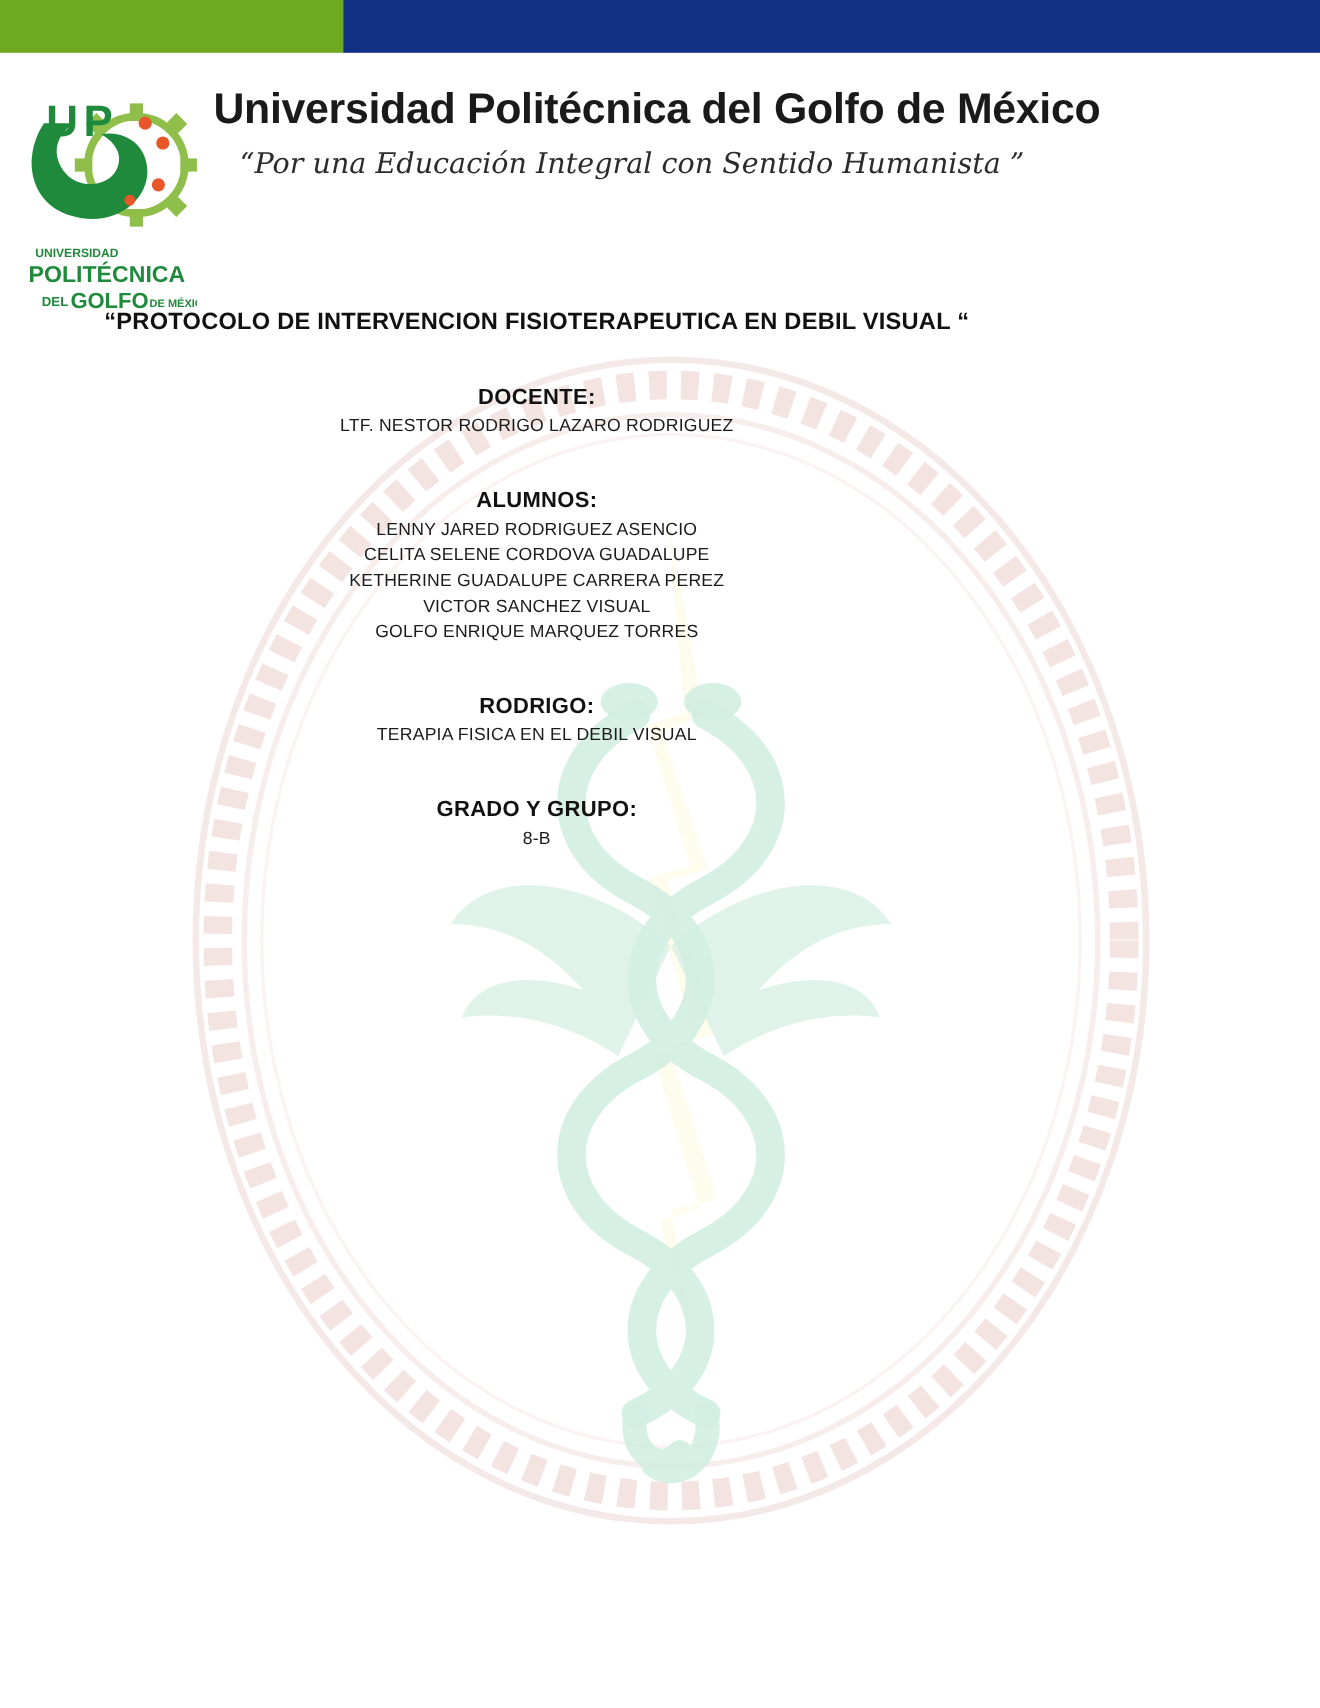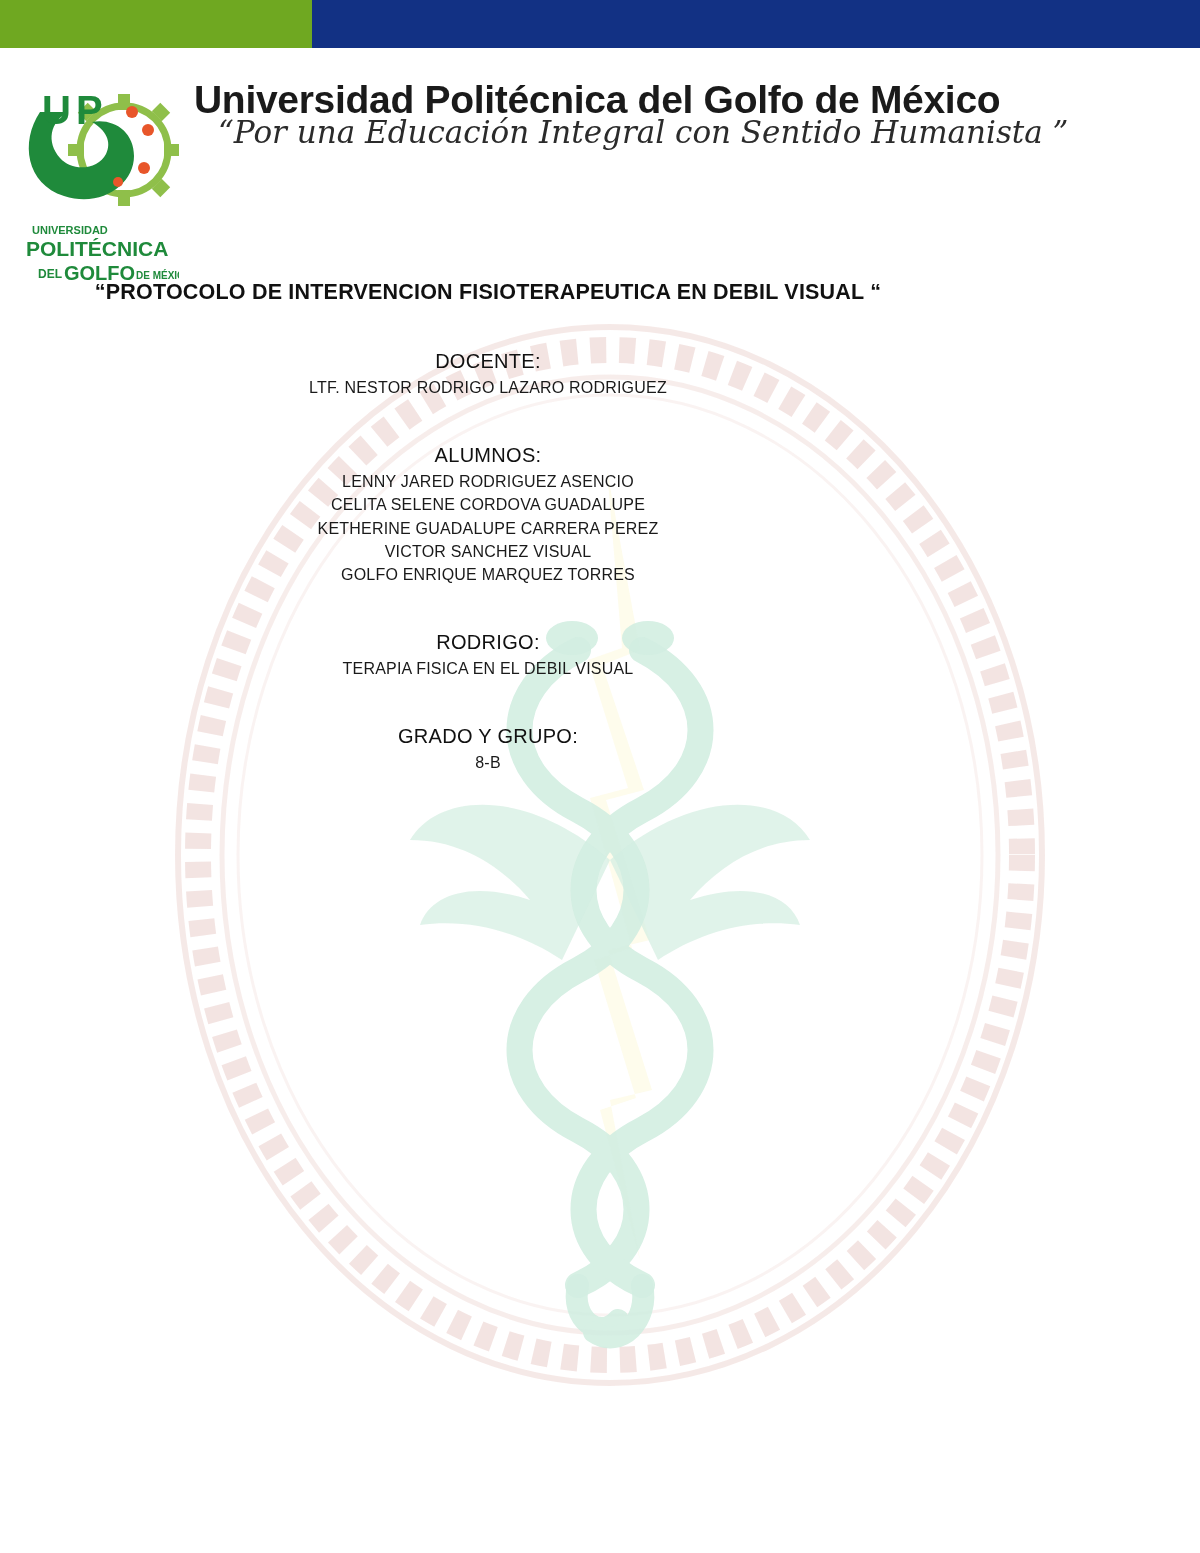--- a/index.html
+++ b/index.html
@@ -71,24 +71,24 @@
     font-size: 39px;
     font-weight: bold;
     color: #1a1a1a;
     letter-spacing: -0.3px;
     white-space: nowrap;
     margin-left: 19px;
   }
   .univ-motto {
     position: absolute;
     left: 218px;
-    top: 56px;
+    top: 76px;
     font-family: "DejaVu Serif", serif;
     font-style: italic;
-    font-size: 31px;
+    font-size: 26px;
     color: #2b2b2b;
     white-space: nowrap;
   }
 
   
   .content {
     position: absolute;
     top: 280px;
     left: 0;
     width: 976px;
@@ -100,21 +100,21 @@
     color: #111111;
     letter-spacing: 0.2px;
     margin: 0 0 0 0;
     padding: 0 60px;
   }
   .block {
     margin-top: 42px;
   }
   .block-label {
     font-size: 20px;
-    font-weight: normal;
+    font-weight: bold;
     color: #111111;
     letter-spacing: 0.3px;
     line-height: 1.45;
   }
   .block-line {
     font-size: 16px;
     color: #1a1a1a;
     letter-spacing: 0.2px;
     line-height: 1.45;
   }

